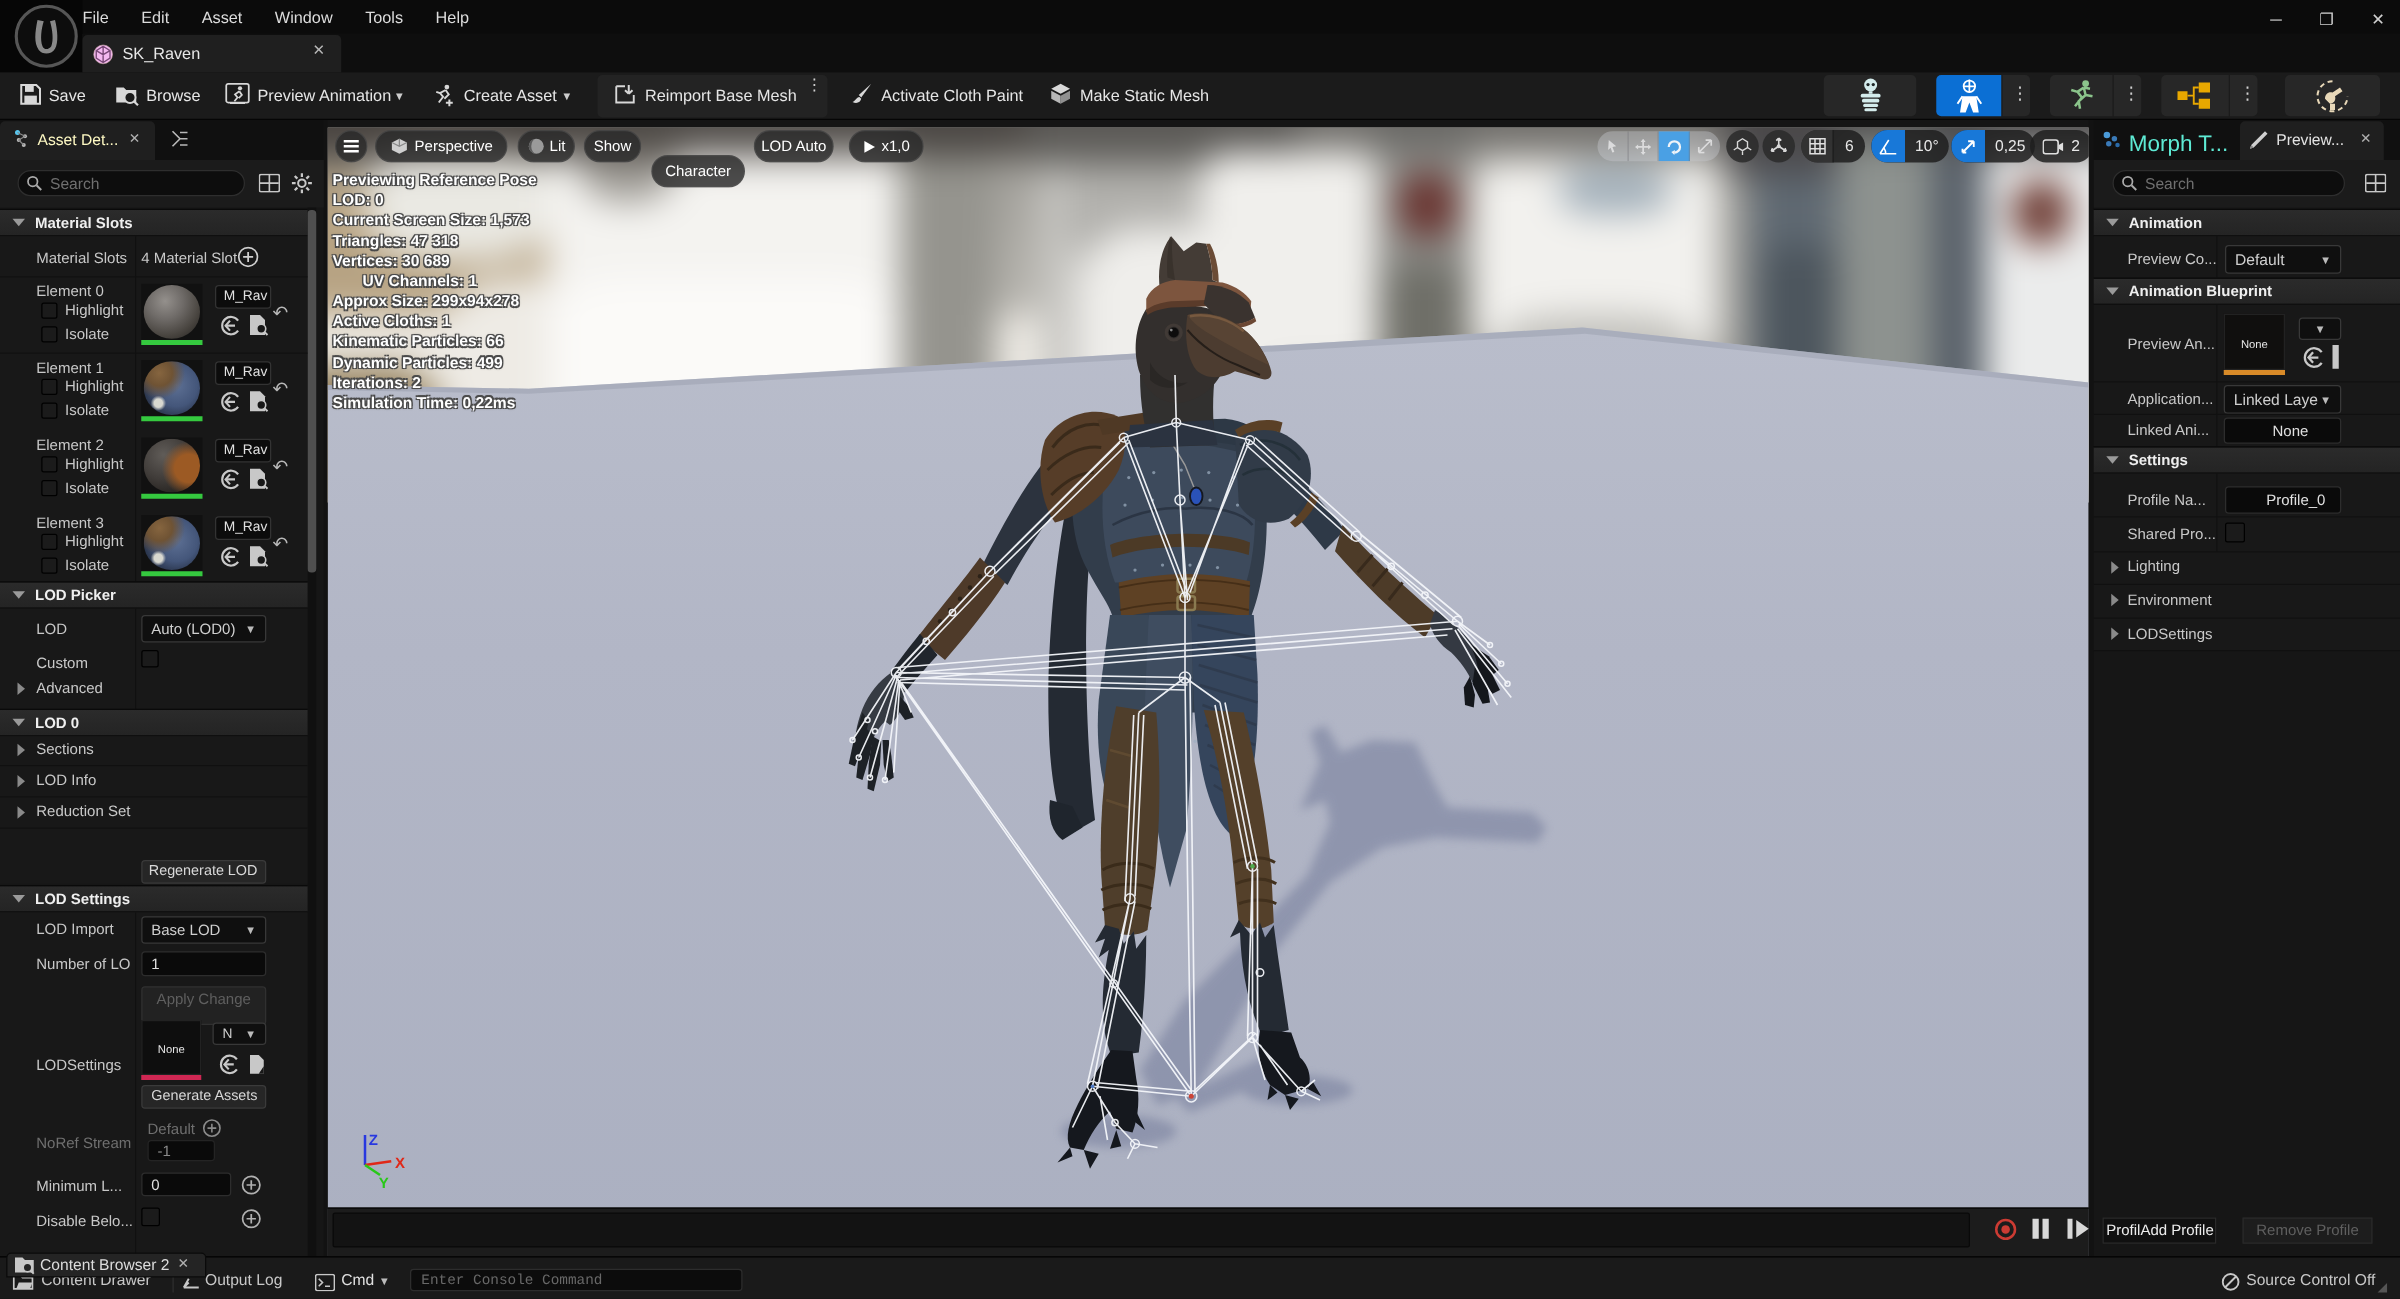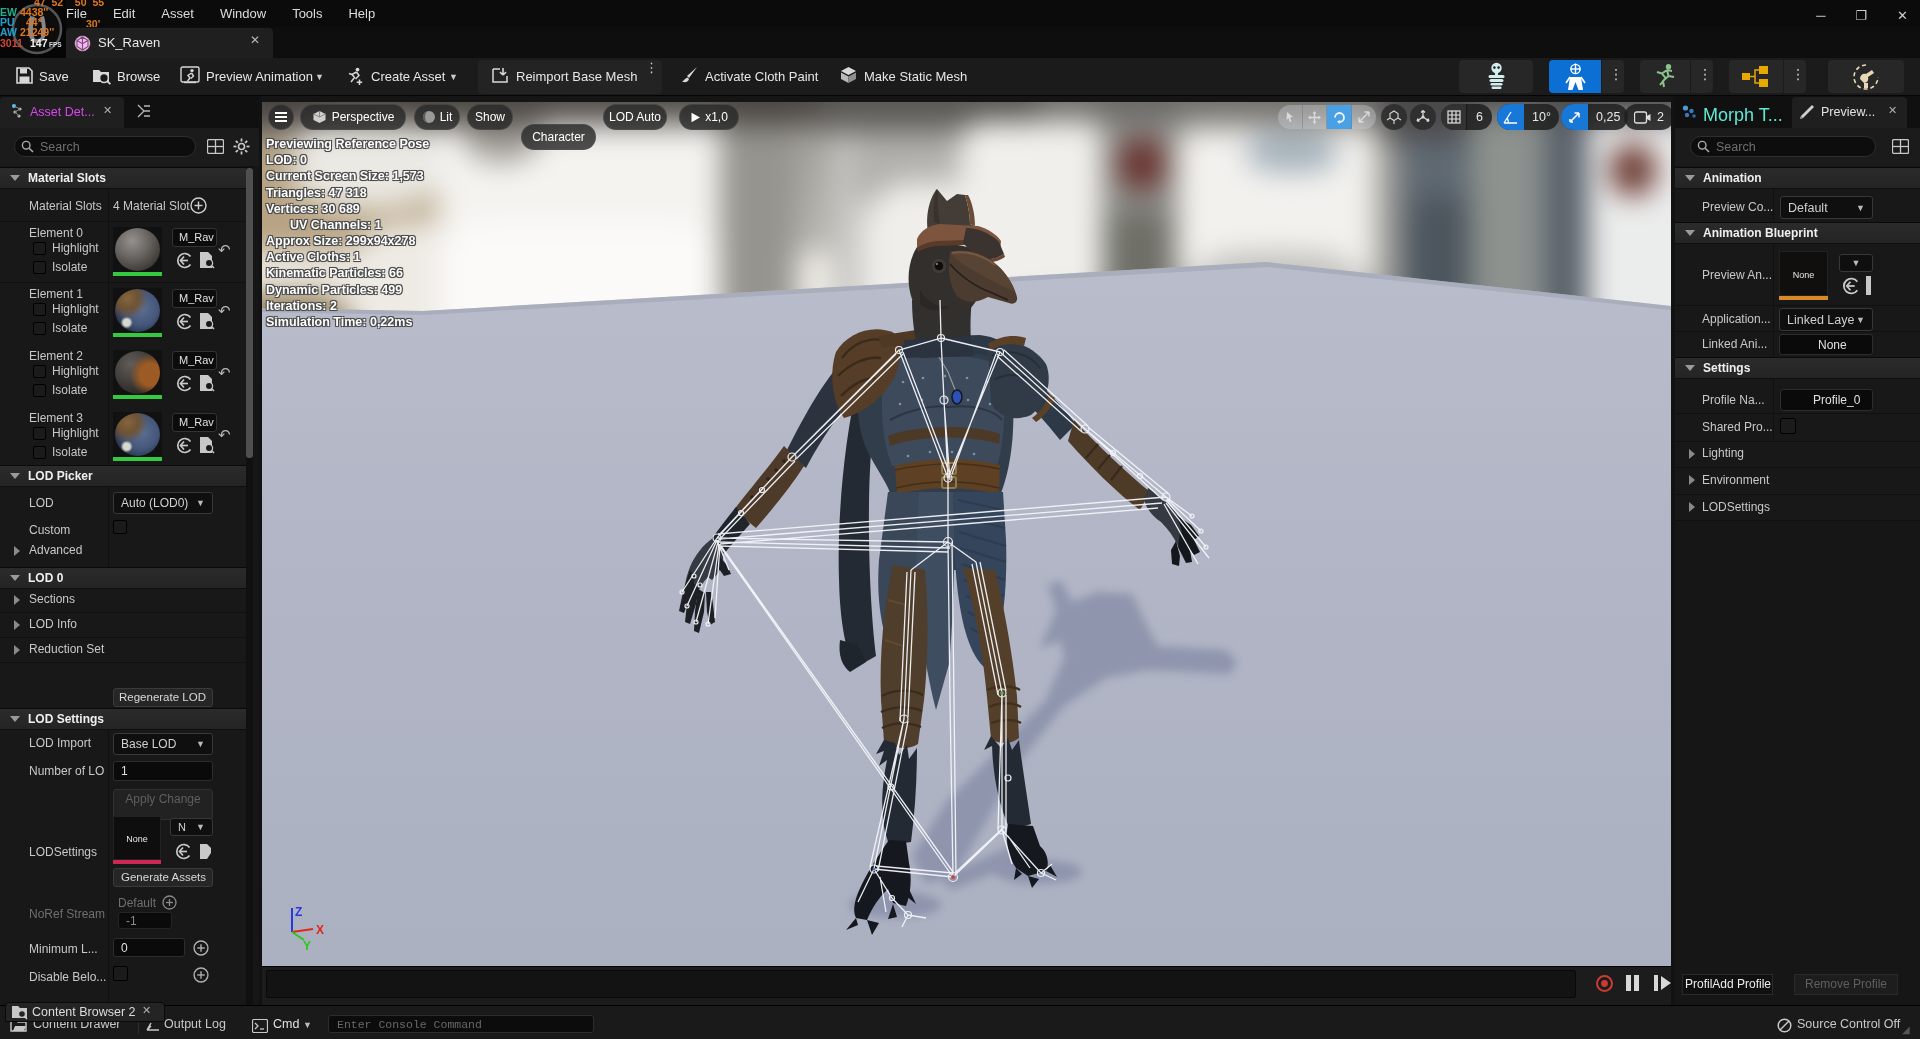--- a/index.html
+++ b/index.html
@@ -33,33 +33,20 @@
 <div id="root">
 
   <div class="abs" style="left:0;top:0;width:1920px;height:27px;background:#0b0b0b;"></div>
   <div class="abs" style="left:0;top:0;width:66px;height:58px;background:#060606;"></div>
 
   <svg class="abs" style="left:8px;top:2px;" width="58" height="54" viewBox="0 0 58 54">
     <circle cx="29" cy="27" r="24" fill="#0d0d0d" stroke="#565656" stroke-width="2.5"></circle>
     <path d="M22 14 C20 24 19 32 23 38 C26 42 33 42 36 37 C39 32 38 22 36 14 L32 15 C34 22 35 30 33 35 C31 38 27 38 26 35 C24 30 25 21 27 15 Z" fill="#888"></path>
   </svg>
 
-  <div class="abs" style="left:0;top:0;width:170px;height:58px;font-weight:bold;font-size:10.5px;">
-    <div class="abs" style="left:34px;top:-4px;color:#e07820;">47&nbsp;&nbsp;52&nbsp;&nbsp;&nbsp;&nbsp;50&nbsp;&nbsp;55</div>
-    <div class="abs" style="left:0;top:6px;color:#20b090;">EW</div>
-      <div class="abs" style="left:20px;top:6px;color:#e07820;">4438''</div>
-    <div class="abs" style="left:0;top:16px;color:#20a0d0;">PU</div>
-      <div class="abs" style="left:26px;top:16px;color:#e07820;">44*</div>
-      <div class="abs" style="left:86px;top:18px;color:#e07820;">30'</div>
-    <div class="abs" style="left:0;top:26px;color:#20a0d0;">AW</div>
-      <div class="abs" style="left:20px;top:26px;color:#e07820;">21249''</div>
-    <div class="abs" style="left:0;top:37px;color:#d04838;">3011</div>
-      <div class="abs" style="left:30px;top:37px;color:#f0f0f0;">147</div>
-      <div class="abs" style="left:49px;top:41px;color:#ddd;font-size:6.5px;">FPS</div>
-  </div>
   <div class="abs txt" style="left:66px;top:6px;color:#dcdcdc;font-size:13px;">
     <span style="margin-right:26px;">File</span><span style="margin-right:26px;">Edit</span><span style="margin-right:26px;">Asset</span><span style="margin-right:26px;">Window</span><span style="margin-right:26px;">Tools</span><span>Help</span>
   </div>
 
   <div class="abs" style="right:12px;top:8px;color:#cfcfcf;font-size:13px;letter-spacing:0;">
     <span style="margin-right:30px;">─</span><span style="margin-right:30px;">❐</span><span>✕</span>
   </div>
 
   <div class="abs" style="left:66px;top:27px;width:1854px;height:31px;background:#0e0e0e;"></div>
   <div class="abs" style="left:66px;top:28px;width:207px;height:30px;background:#1f1f1f;border-radius:4px 4px 0 0;"></div>
@@ -174,21 +161,21 @@
 
     <div class="abs" style="left:0;top:96px;width:259px;height:32px;background:#101010;"></div>
     <div class="abs" style="left:0;top:97px;width:124px;height:31px;background:#1f1f1f;border-radius:4px 4px 0 0;"></div>
     <svg class="abs" style="left:10px;top:103px;" width="14" height="16" viewBox="0 0 14 16">
       <circle cx="4" cy="3" r="2" fill="#58c8f0"></circle>
         <circle cx="10" cy="6" r="1.6" fill="#b8b8b8"></circle>
       <circle cx="5" cy="9" r="1.6" fill="#b8b8b8"></circle>
         <circle cx="9" cy="13" r="1.6" fill="#b8b8b8"></circle>
       <path d="M4 3 L10 6 L5 9 L9 13" stroke="#888" stroke-width="1" fill="none"></path>
     </svg>
-    <div class="abs txt" style="left:30px;top:105px;color:#d946ef;font-size:12.5px;">Asset Det...</div>
+    <div class="abs txt" style="left:30px;top:105px;color:#fef9c3;font-size:12.5px;">Asset Det...</div>
     <div class="abs" style="left:103px;top:104px;color:#b0b0b0;font-size:11px;">✕</div>
     <svg class="abs" style="left:136px;top:103px;" width="16" height="16" viewBox="0 0 16 16">
       <path d="M2 2 L8 8 L2 14 M8 8 H14 M8 3 H14 M8 13 H14" stroke="#b8b8b8" stroke-width="1.3" fill="none"></path>
     </svg>
     <div class="abs txt" style="left:156px;top:105px;color:#9a9a9a;font-size:12.5px;margin-top:48px;">Skeleton T...</div>
 
     <div class="abs" style="left:0;top:128px;width:259px;height:38px;background:#1b1b1b;"></div>
     <div class="abs" style="left:14px;top:136px;width:182px;height:21px;background:#0d0d0d;border:1px solid #2e2e2e;border-radius:11px;"></div>
     <svg class="abs" style="left:21px;top:140px;" width="13" height="13" viewBox="0 0 13 13">
       <circle cx="5.2" cy="5.2" r="3.8" fill="none" stroke="#aaa" stroke-width="1.4"></circle>

